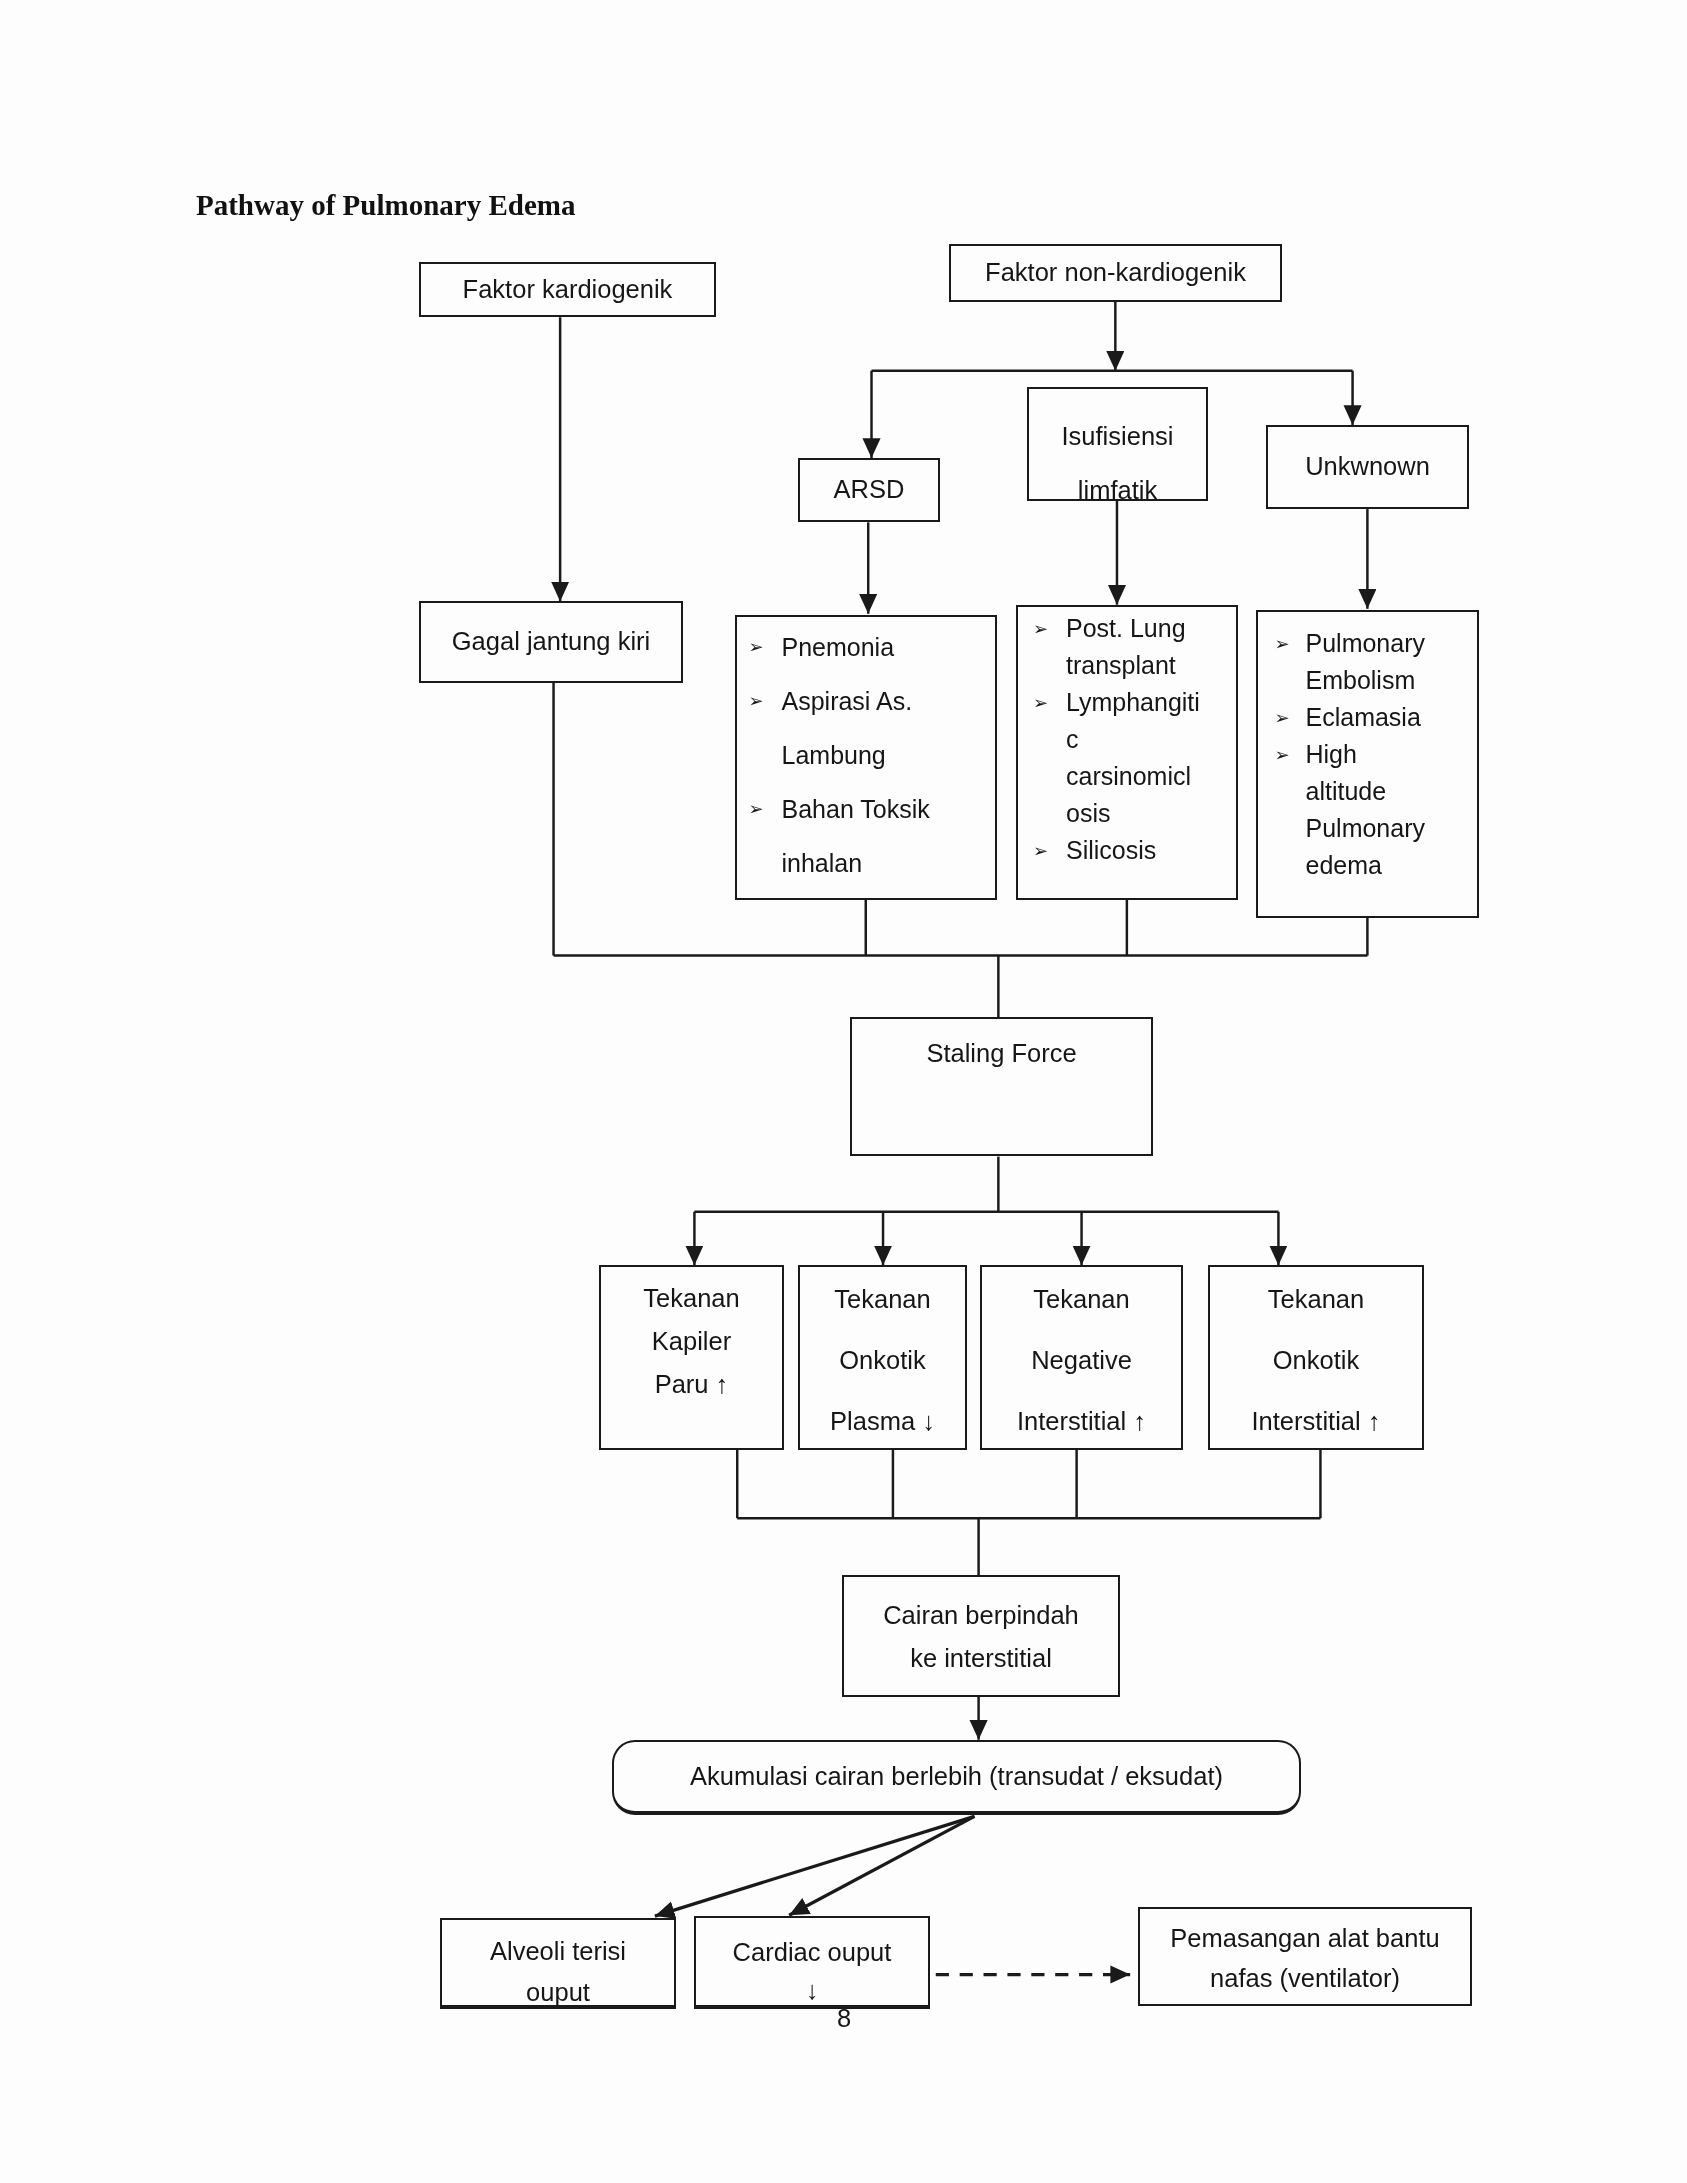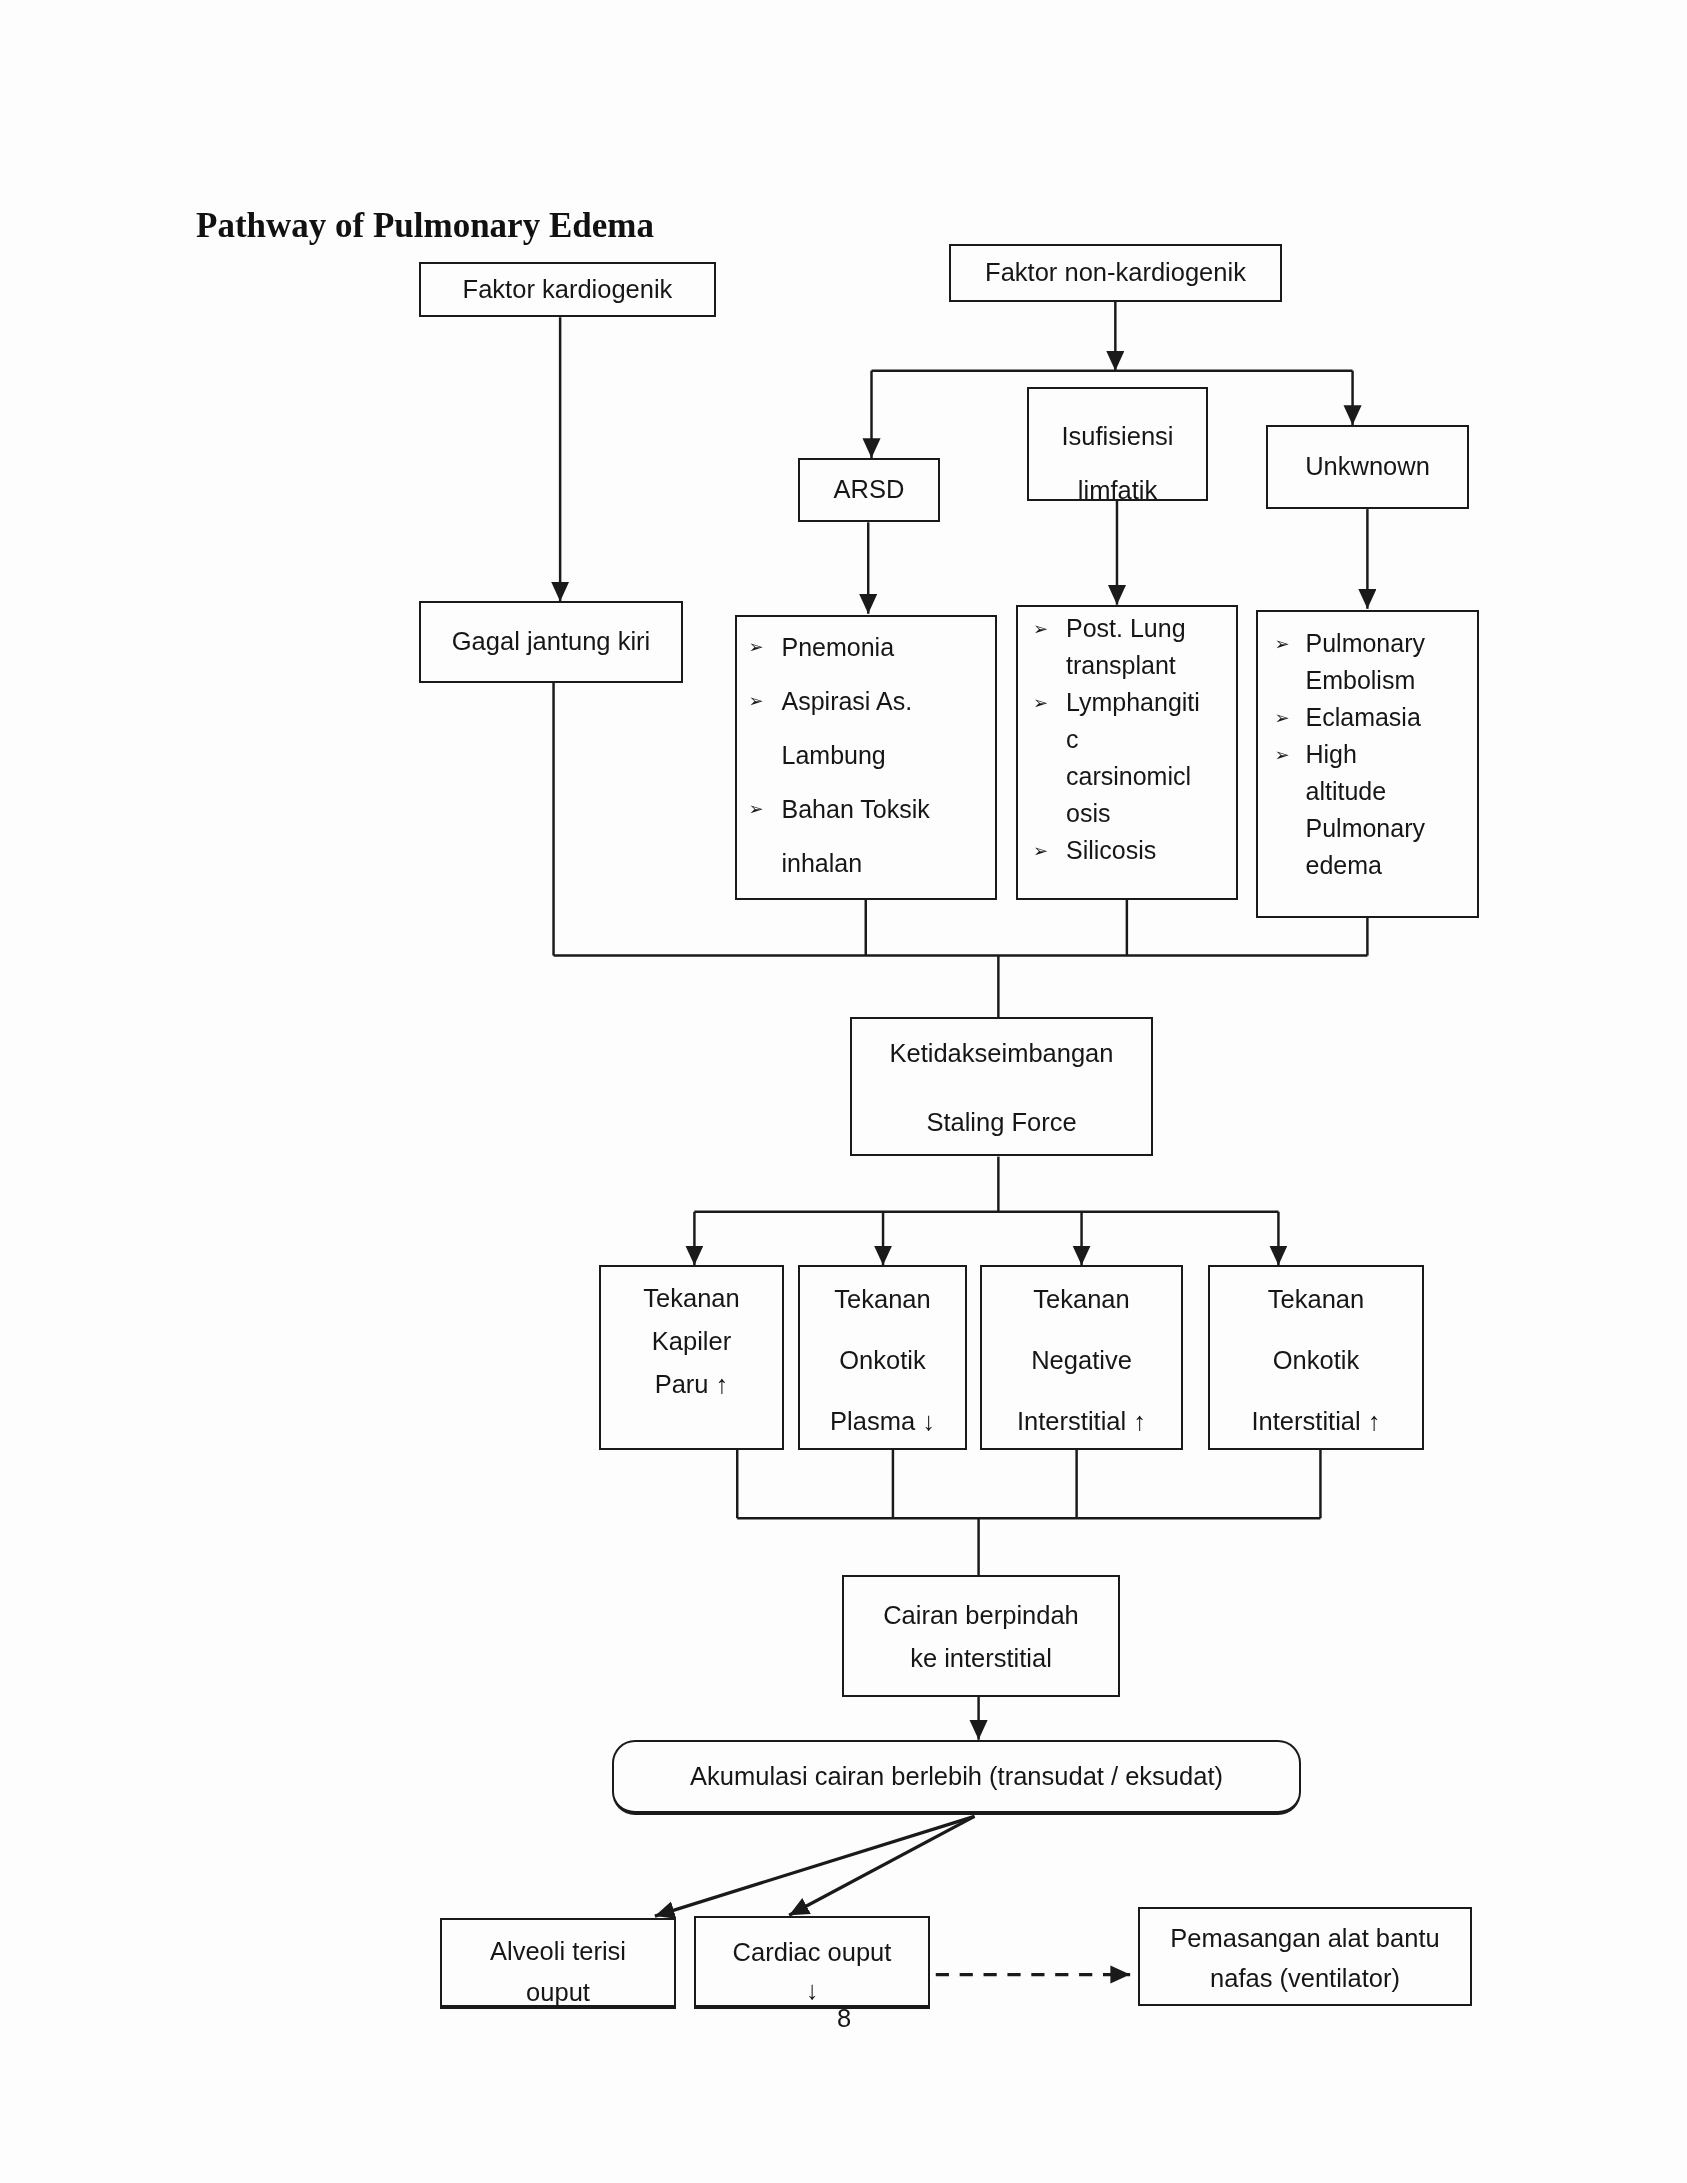--- a/index.html
+++ b/index.html
@@ -6,23 +6,23 @@
   .page{
     position:relative;
     width:1687px;height:2183px;
     background:#fdfdfd;
     font-family:"Liberation Sans","DejaVu Sans",sans-serif;
     color:#161616;
     overflow:hidden;
   }
   .connectors{position:absolute;left:0;top:0;width:1687px;height:2183px;}
   .title{
-    position:absolute;left:196px;top:206px;margin:0;
+    position:absolute;left:196px;top:189px;margin:0;
     font-family:"Liberation Serif","DejaVu Serif",serif;
-    font-weight:700;font-size:35px;color:#111;
+    font-weight:700;font-size:29px;color:#111;
     letter-spacing:0px;white-space:nowrap;
   }
   .node{
     position:absolute;box-sizing:border-box;
     border:2.5px solid #1a1a1a;background:#fdfdfd;
     font-size:25.5px;line-height:1.25;color:#161616;
     text-align:center;
   }
   .node.single{display:flex;align-items:center;justify-content:center;}
   .node .ln{line-height:var(--lh,33px);white-space:nowrap;}
@@ -205,21 +205,20 @@
         <span class="bullet-lines">
           <div class="ln">High</div>
           <div class="ln">altitude</div>
           <div class="ln">Pulmonary</div>
           <div class="ln">edema</div>
         </span>
       </div>
     </div>
 
   <div class="node" id="n-ketidak">
-      <div class="ln">Ketidakseimbangan</div>
       <div class="ln">Staling Force</div>
     </div>
 
   <div class="node" id="n-tek1">
       <div class="ln">Tekanan</div>
       <div class="ln">Kapiler</div>
       <div class="ln">Paru ↑</div>
     </div>
 
   <div class="node" id="n-tek2">

